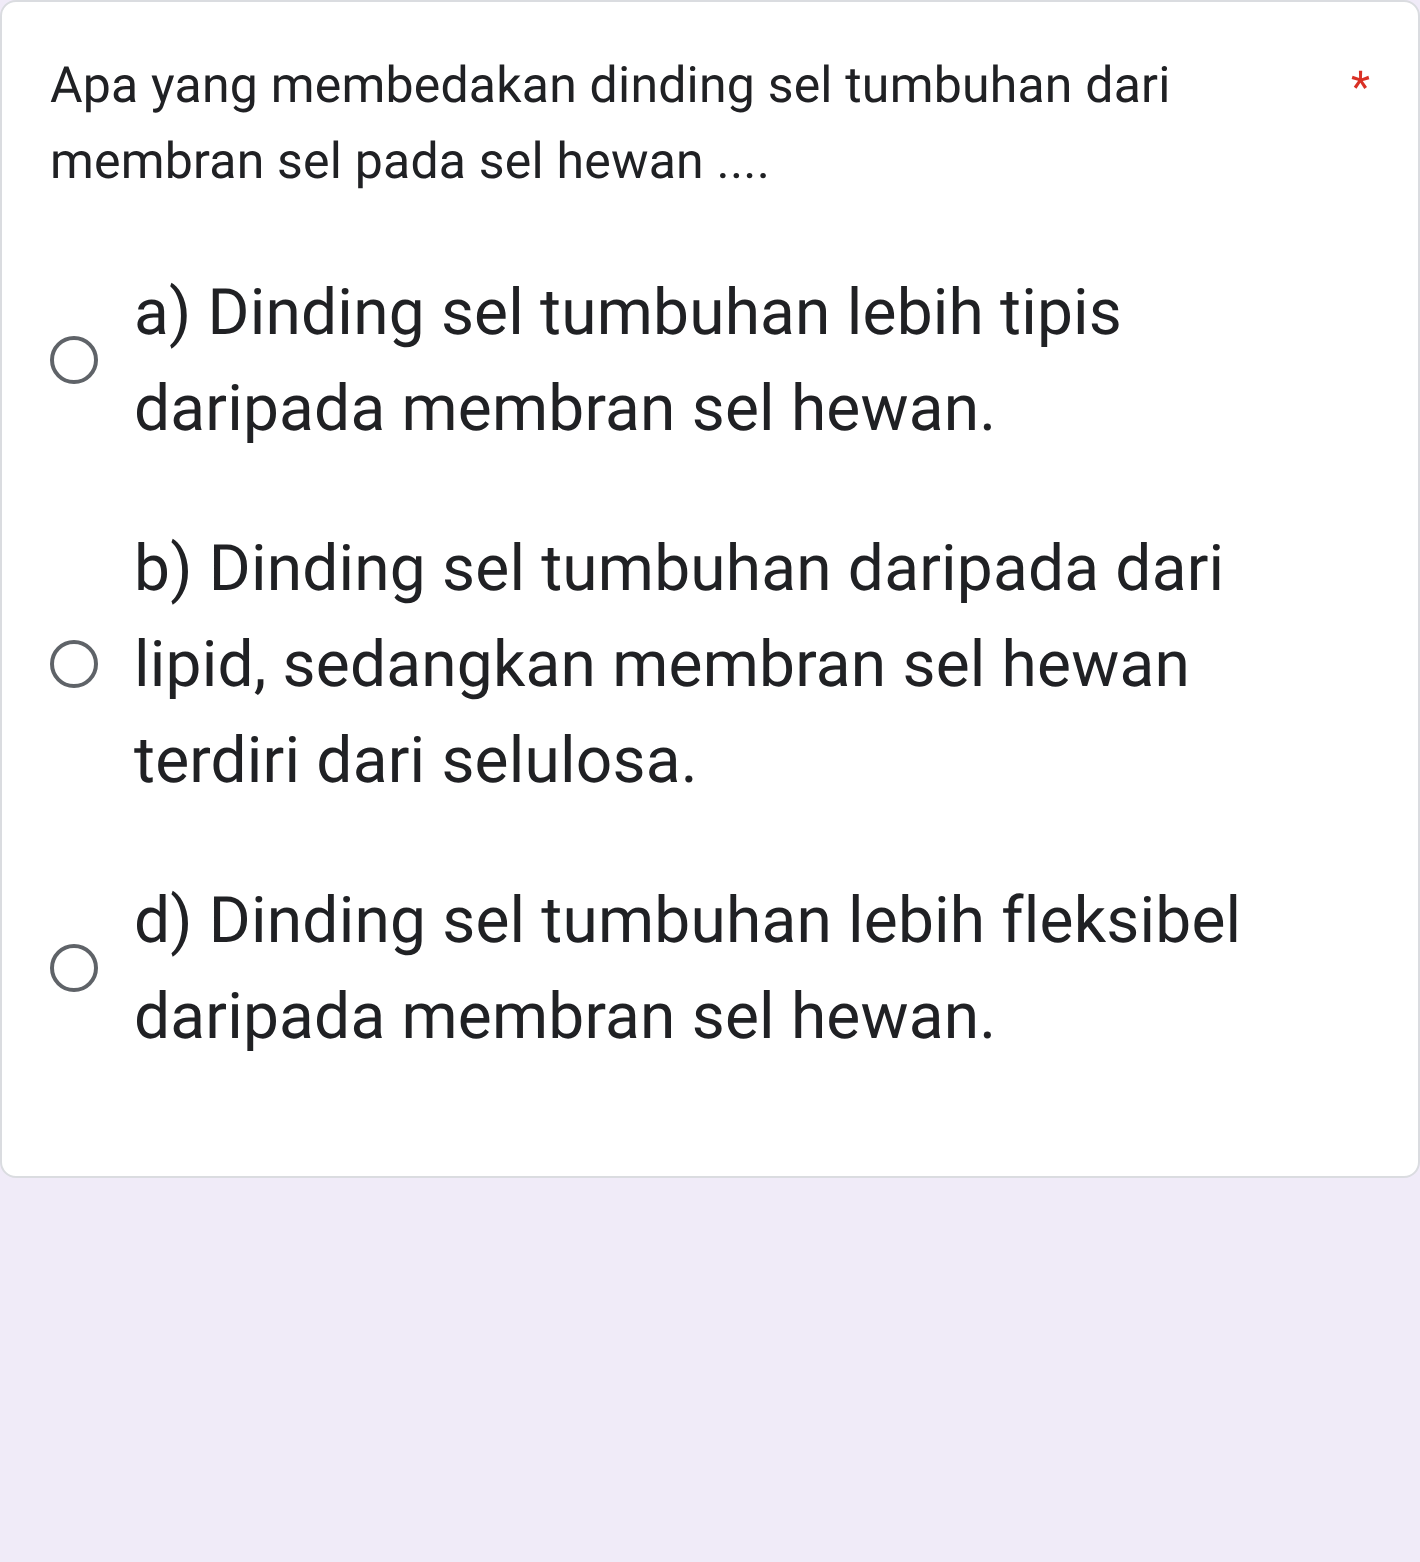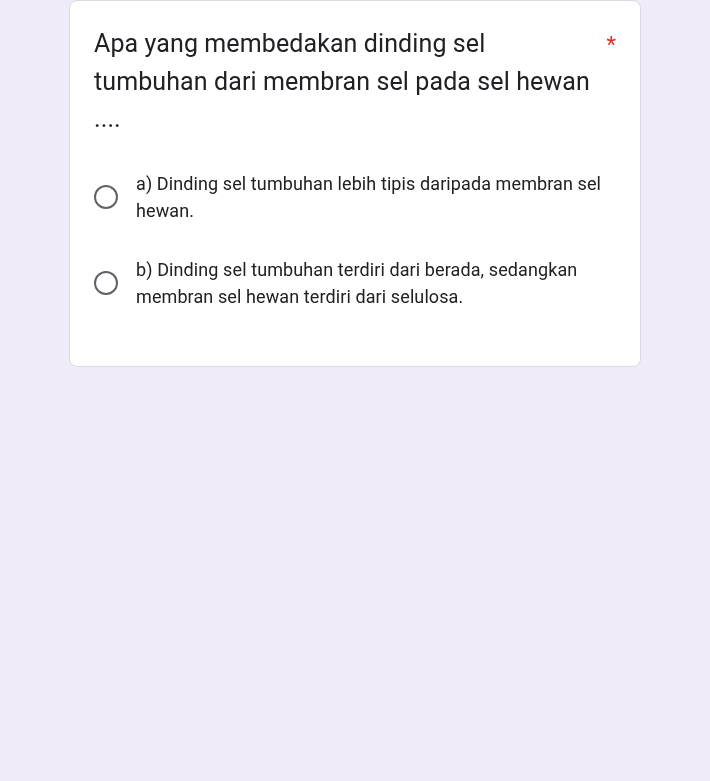--- a/index.html
+++ b/index.html
@@ -11,21 +11,21 @@
       font-family: 'Roboto', Arial, sans-serif;
       background: #f0ebf8;
       display: flex;
       justify-content: center;
       padding: 0;
     }
     .form-card {
       background: #fff;
       border: 1px solid #dadce0;
       border-radius: 8px;
-      width: 572px;
+      width: 710px;
       padding: 24px 24px 24px 24px;
       margin: 0;
     }
     .question-header {
       display: flex;
       align-items: flex-start;
       margin-bottom: 32px;
     }
     .question-text {
       font-size: 25px;
@@ -51,21 +51,21 @@
     }
     .radio-circle {
       width: 24px;
       height: 24px;
       border: 2.5px solid #5f6368;
       border-radius: 50%;
       flex-shrink: 0;
       margin-right: 18px;
     }
     .option-label {
-      font-size: 18px;
+      font-size: 32px;
       font-weight: 400;
       color: #202124;
       line-height: 1.5;
       letter-spacing: 0.1px;
       flex: 1;
     }
   </style>
 </head>
 <body>
 
@@ -74,16 +74,20 @@
     <span class="question-text">Apa yang membedakan dinding sel tumbuhan dari membran sel pada sel hewan ....</span>
     <span class="required-asterisk">*</span>
   </div>
   <div class="options-container">
     <div class="option-row">
       <div class="radio-circle"></div>
       <span class="option-label">a) Dinding sel tumbuhan lebih tipis daripada membran sel hewan.</span>
     </div>
     <div class="option-row">
       <div class="radio-circle"></div>
-      <span class="option-label">b) Dinding sel tumbuhan terdiri dari berada, sedangkan membran sel hewan terdiri dari selulosa.</span>
+      <span class="option-label">b) Dinding sel tumbuhan daripada dari lipid, sedangkan membran sel hewan terdiri dari selulosa.</span>
+    </div>
+    <div class="option-row">
+      <div class="radio-circle"></div>
+      <span class="option-label">d) Dinding sel tumbuhan lebih fleksibel daripada membran sel hewan.</span>
     </div>
   </div>
 </div>
 
 </body></html>

